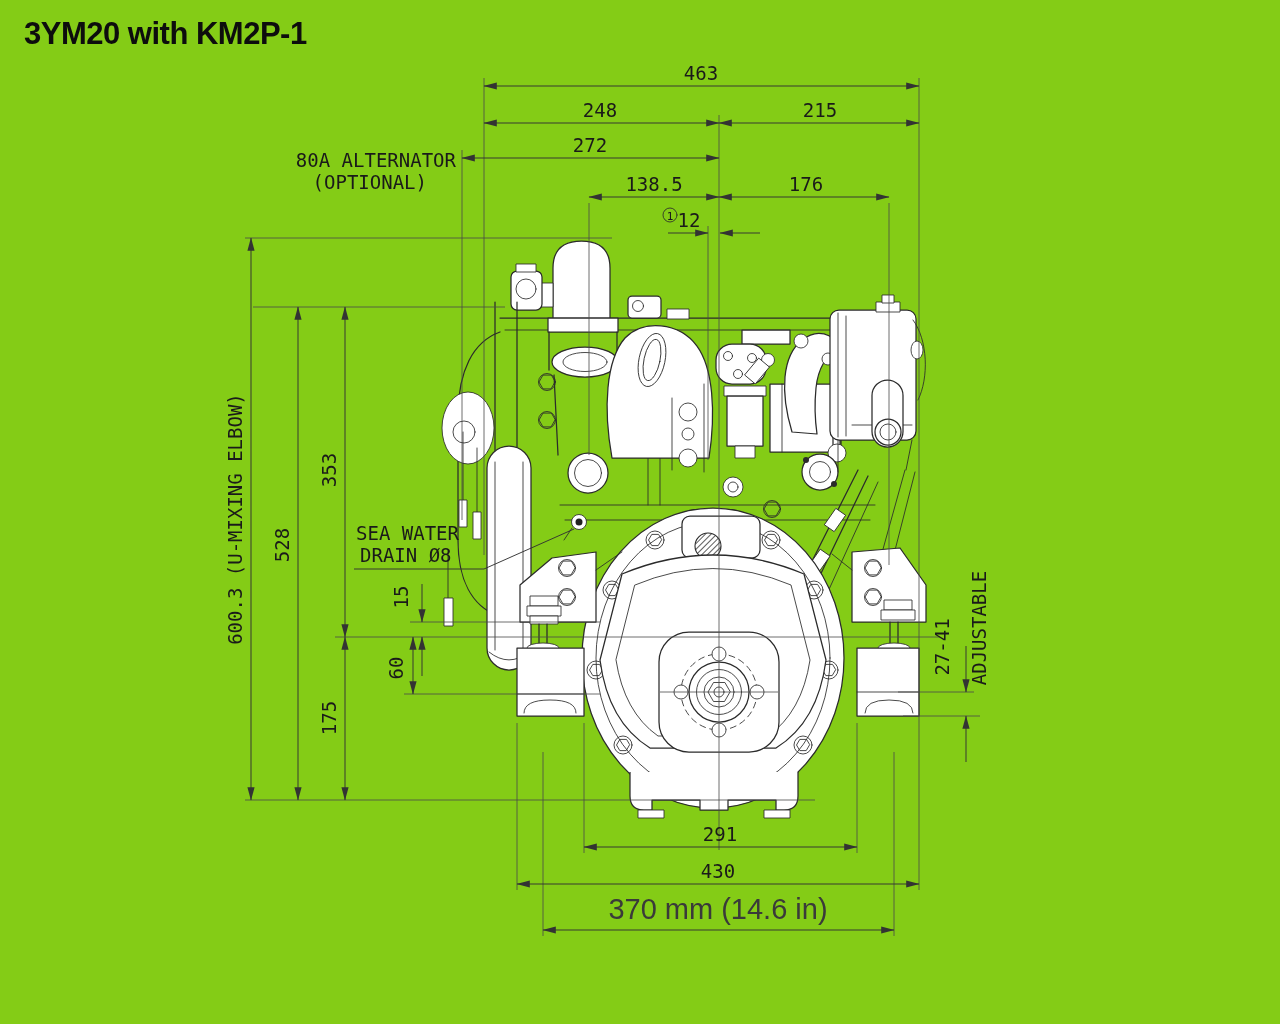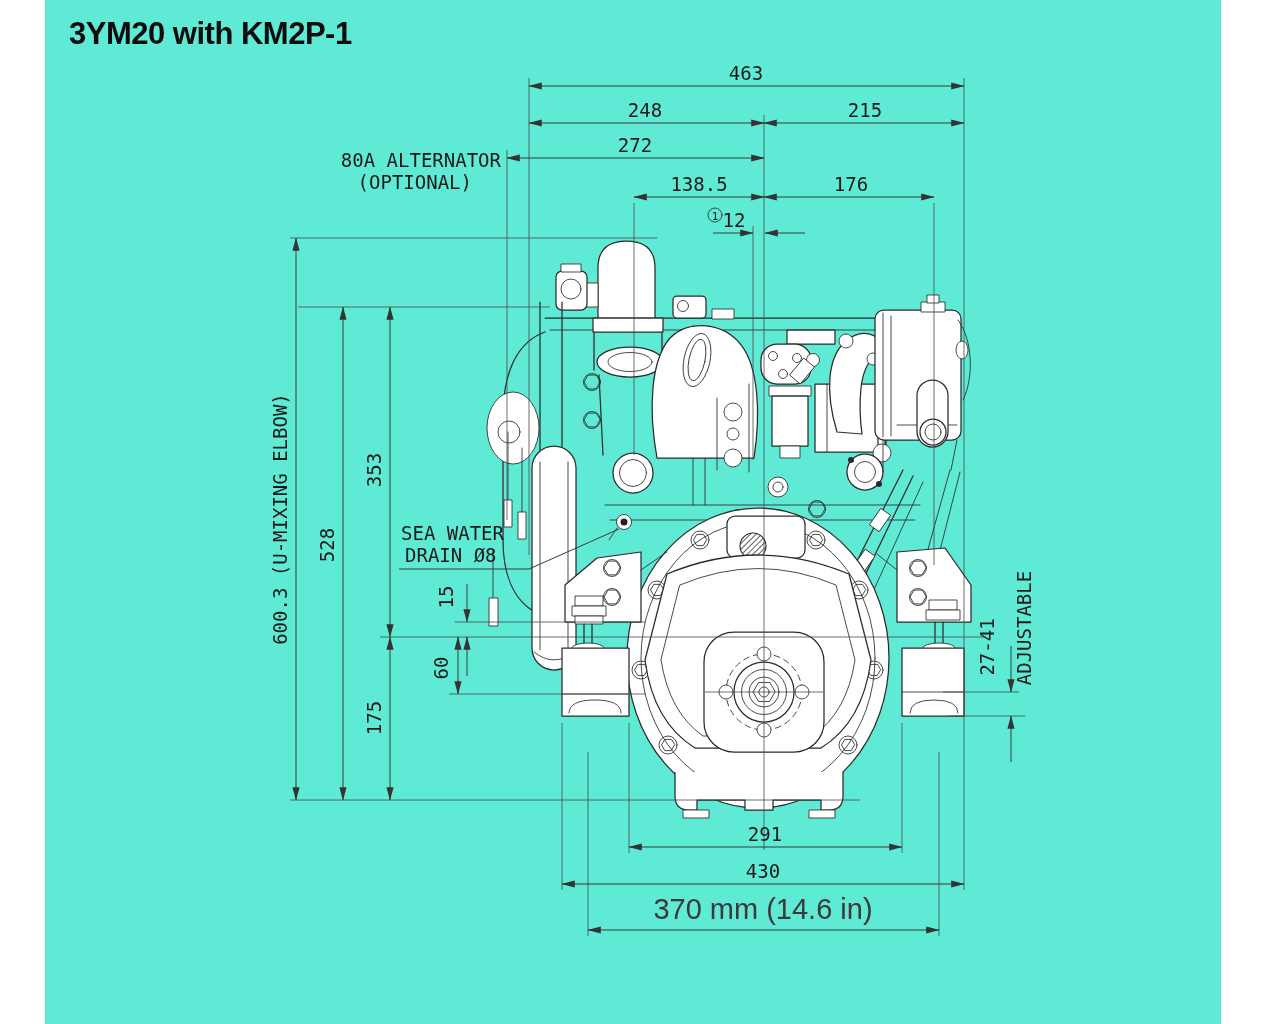--- a/index.html
+++ b/index.html
@@ -1,17 +1,17 @@
 <!DOCTYPE html>
 <html><head>
 <meta charset="utf-8">
 <style>
   html,body{margin:0;padding:0;background:#fff;}
-  .canvas{position:relative;width:1176px;height:1024px;background:#5eead4;overflow:hidden;
-          font-family:"Liberation Sans",sans-serif;margin-left:45px;}
+  .canvas{position:relative;width:1280px;height:1024px;background:#84cc16;overflow:hidden;
+          font-family:"Liberation Sans",sans-serif;}
   .title{position:absolute;left:24px;top:16px;font-size:31px;font-weight:bold;color:#0d0d0d;
          letter-spacing:-0.5px;}
   svg{position:absolute;left:0;top:0;}
   .art{stroke:#2b2b2b;fill:none;stroke-width:1.25;stroke-linecap:round;stroke-linejoin:round;}
   .art2{stroke:#2b2b2b;fill:none;stroke-width:0.85;stroke-linecap:round;stroke-linejoin:round;}
   .artw{stroke:#2b2b2b;fill:#ffffff;stroke-width:1.25;stroke-linejoin:round;}
   .artw2{stroke:#2b2b2b;fill:#ffffff;stroke-width:0.85;stroke-linejoin:round;}
   .xline{stroke:#4a4a4a;stroke-width:0.8;fill:none;}
   .dimline{stroke:#333;stroke-width:0.95;fill:none;}
   .dash{stroke-dasharray:6 4.5;}

